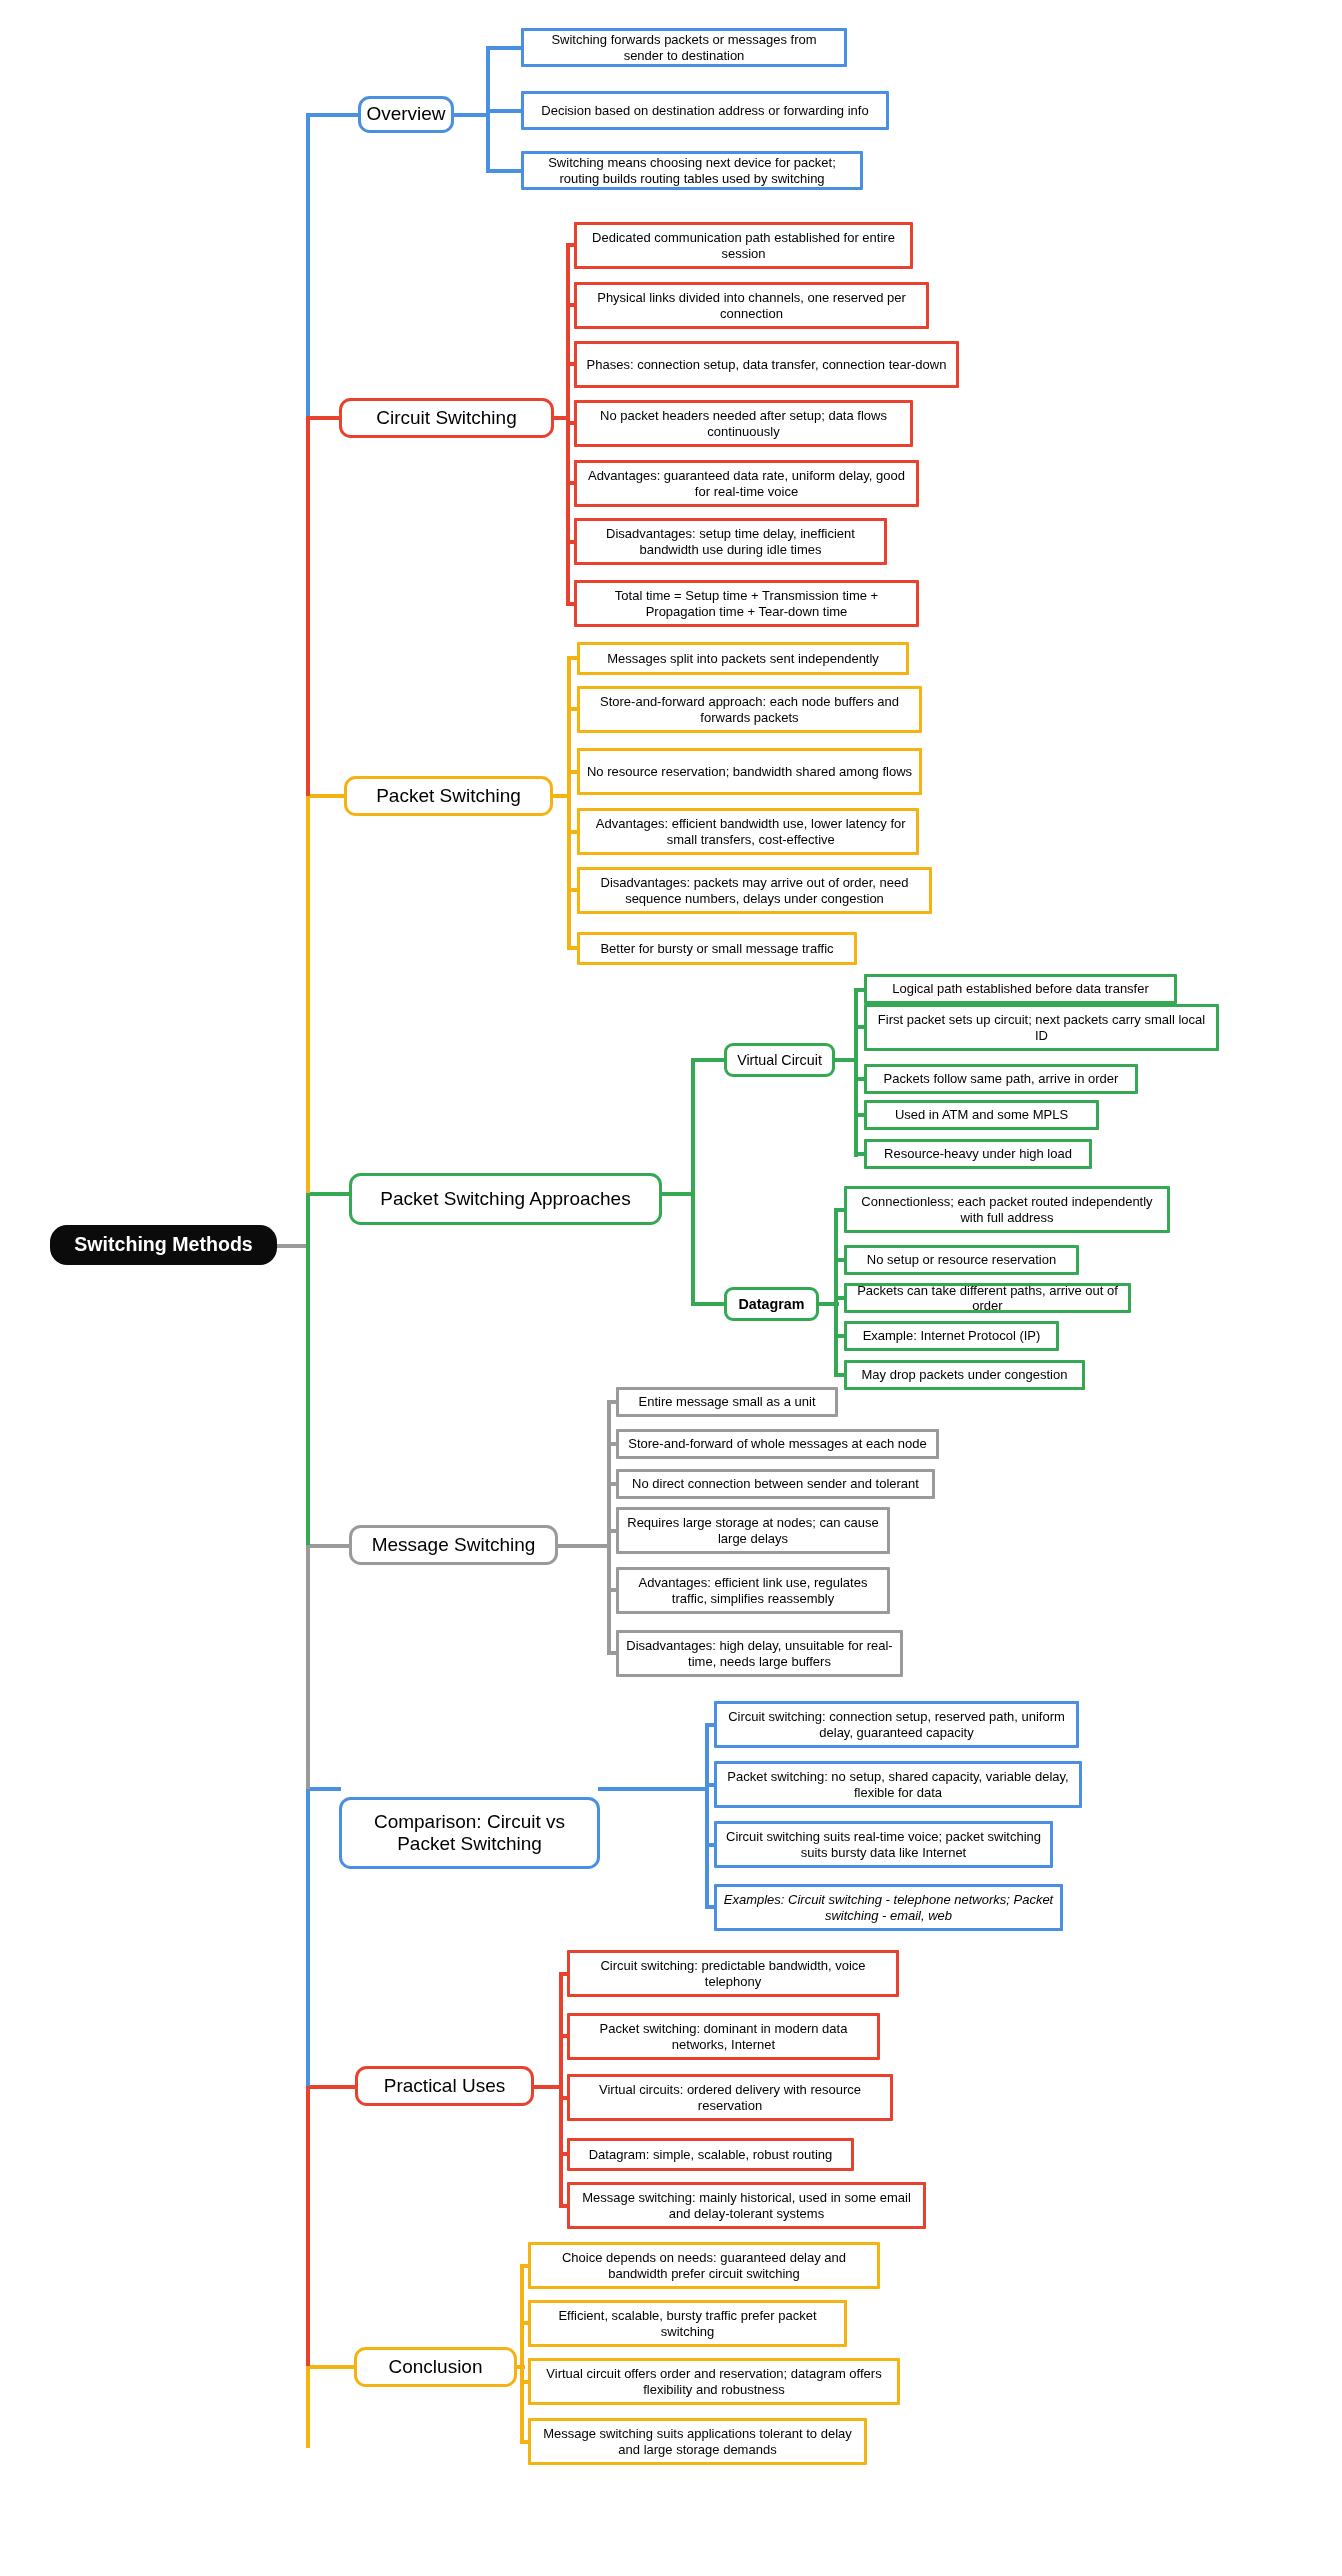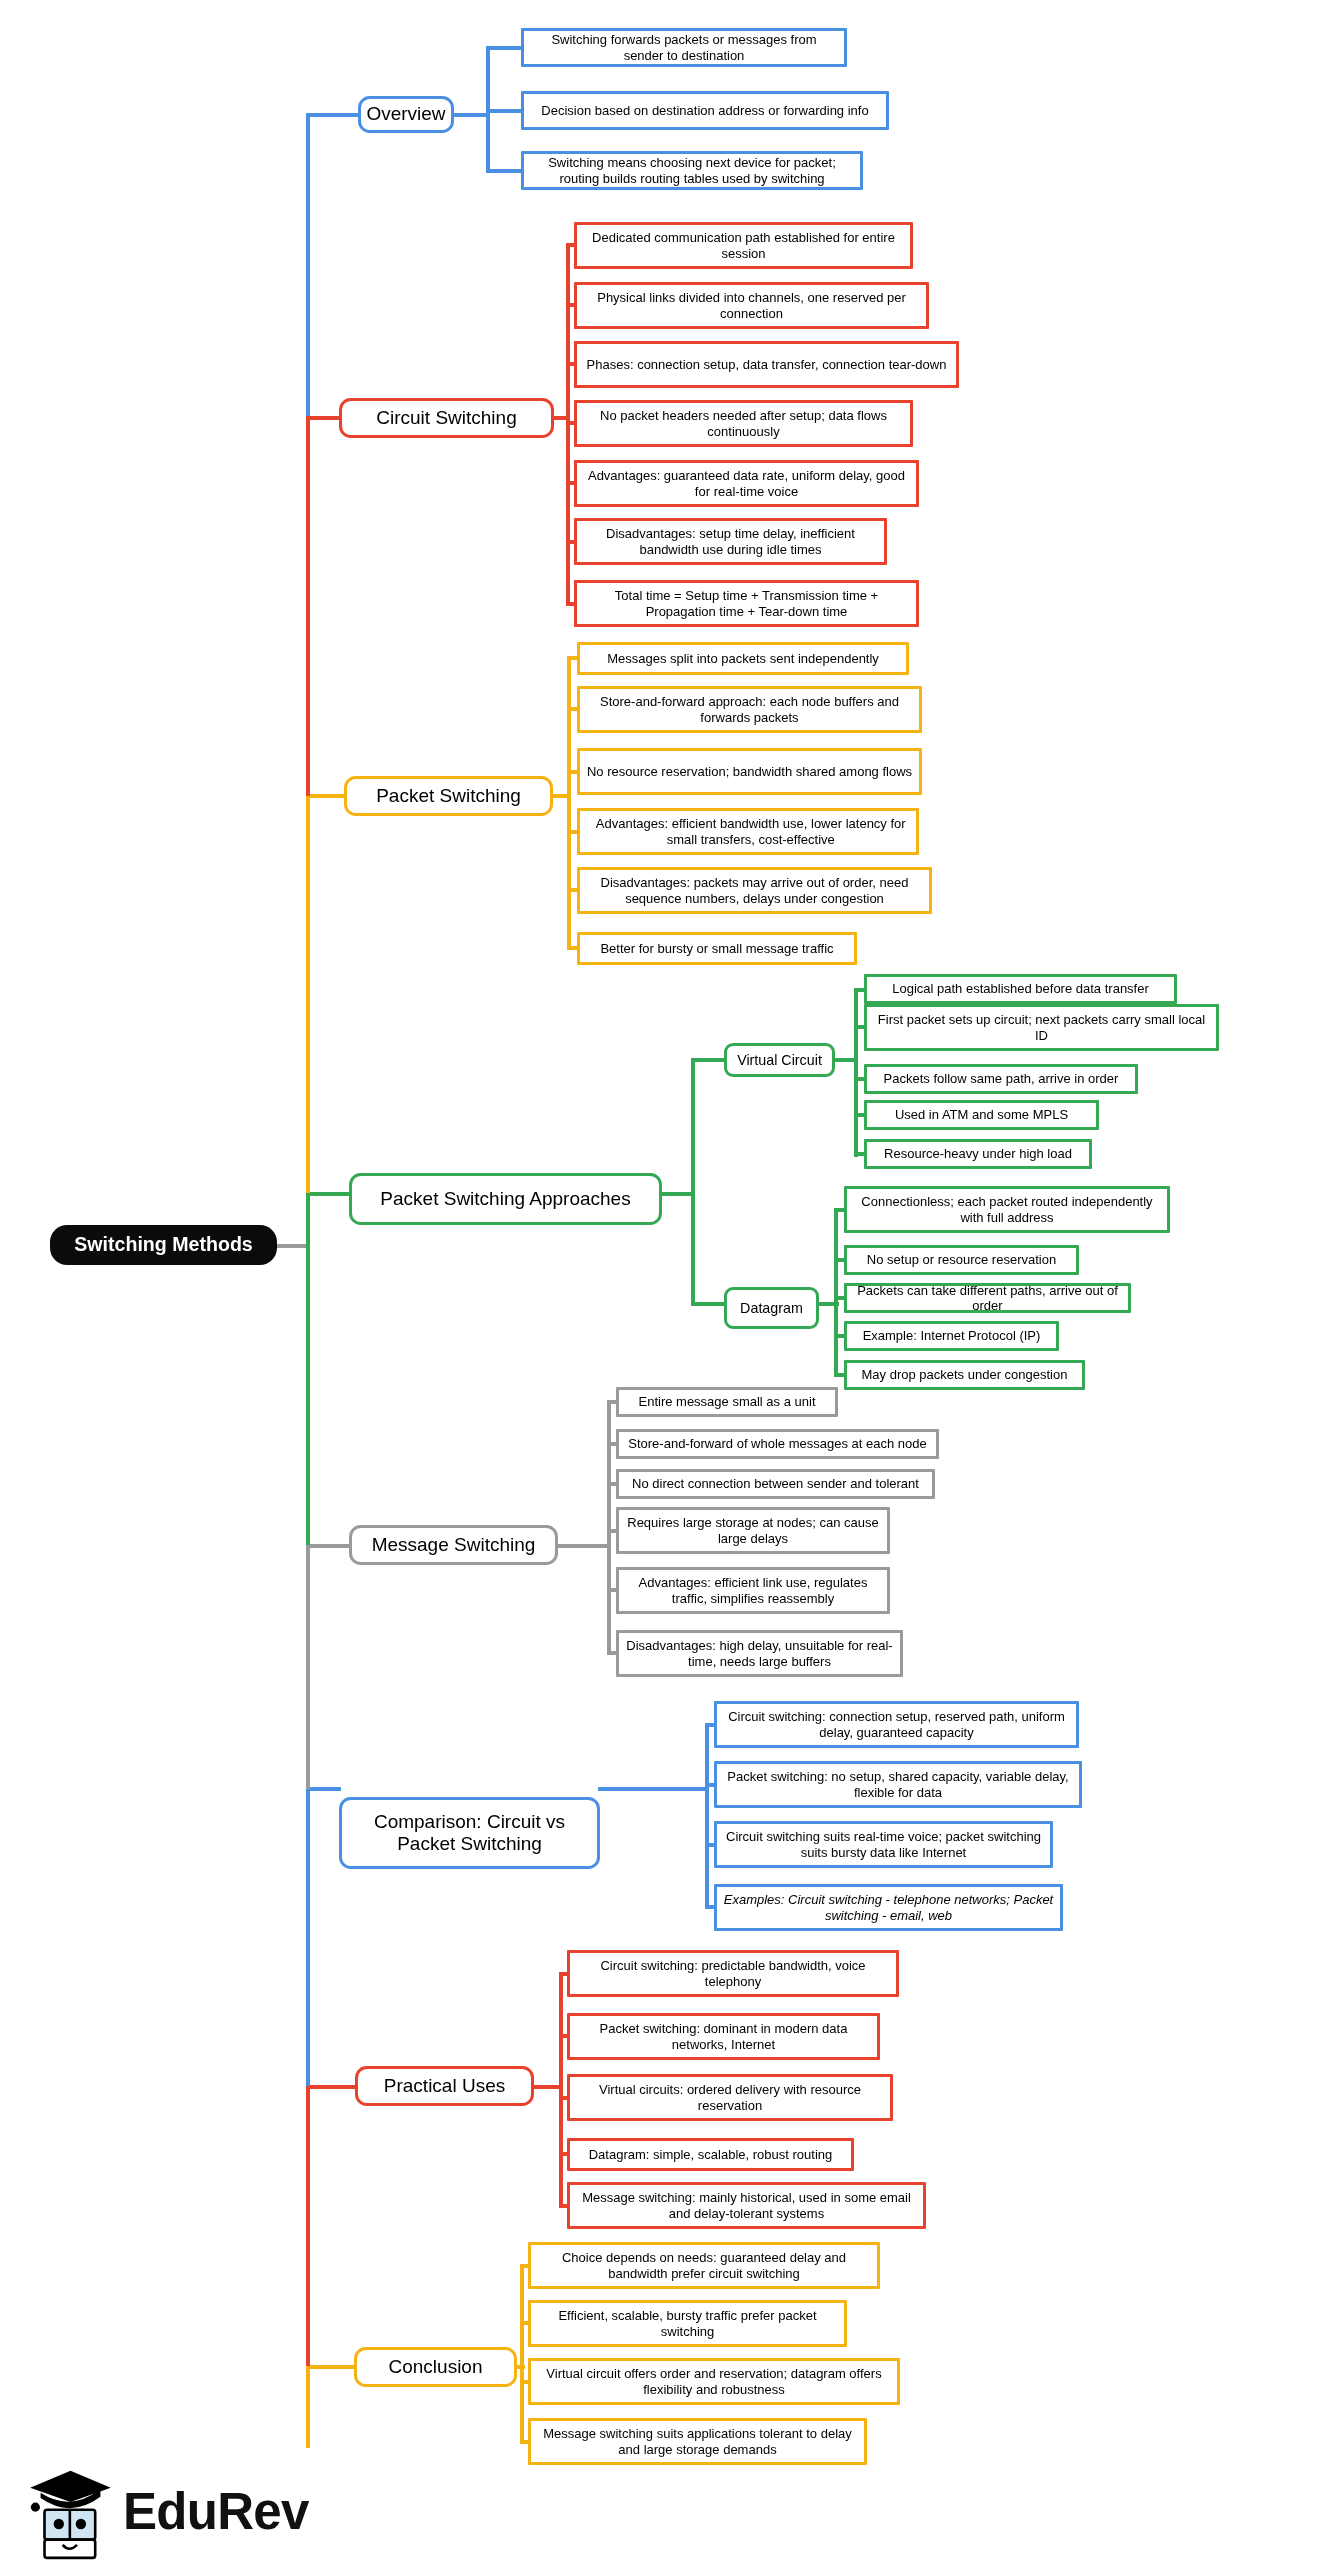--- a/index.html
+++ b/index.html
@@ -195,21 +195,21 @@
       </div>
       <div class="node leaf" style="left: 864px; top: 1064px; width: 274px; height: 30px; border-color: rgb(52, 168, 83); font-size: 13px;">
         <span>Packets follow same path, arrive in order</span>
       </div>
       <div class="node leaf" style="left: 864px; top: 1100px; width: 235px; height: 30px; border-color: rgb(52, 168, 83); font-size: 13px;">
         <span>Used in ATM and some MPLS</span>
       </div>
       <div class="node leaf" style="left: 864px; top: 1139px; width: 228px; height: 30px; border-color: rgb(52, 168, 83); font-size: 13px;">
         <span>Resource-heavy under high load</span>
       </div>
-      <div class="node sub" style="left: 724px; top: 1287px; width: 95px; height: 42px; border-color: rgb(52, 168, 83); font-size: 14.3px;">
+      <div class="node sub" style="left: 724px; top: 1287px; width: 95px; height: 34px; border-color: rgb(52, 168, 83); font-size: 14.3px; font-weight: bold;">
         <span>Datagram</span>
       </div>
       <div class="node leaf" style="left: 844px; top: 1186px; width: 326px; height: 47px; border-color: rgb(52, 168, 83); font-size: 13px;">
         <span>Connectionless; each packet routed independently with full address</span>
       </div>
       <div class="node leaf" style="left: 844px; top: 1245px; width: 235px; height: 30px; border-color: rgb(52, 168, 83); font-size: 13px;">
         <span>No setup or resource reservation</span>
       </div>
       <div class="node leaf" style="left: 844px; top: 1283px; width: 287px; height: 30px; border-color: rgb(52, 168, 83); font-size: 13px;">
         <span>Packets can take different paths, arrive out of order</span>
@@ -284,28 +284,14 @@
         <span>Efficient, scalable, bursty traffic prefer packet switching</span>
       </div>
       <div class="node leaf" style="left: 528px; top: 2358px; width: 372px; height: 47px; border-color: rgb(245, 179, 18); font-size: 13px;">
         <span>Virtual circuit offers order and reservation; datagram offers flexibility and robustness</span>
       </div>
       <div class="node leaf" style="left: 528px; top: 2418px; width: 339px; height: 47px; border-color: rgb(245, 179, 18); font-size: 13px;">
         <span>Message switching suits applications tolerant to delay and large storage demands</span>
       </div>
     </div>
 
-  <div id="logo">
-    <svg width="91" height="98" viewBox="0 0 140 150">
-      <polygon points="8,36 70,10 132,36 70,58" fill="#000"></polygon>
-      <path d="M24,44 q46,30 92,-6 l0,12 q-46,34 -92,2 z" fill="#000"></path>
-      <circle cx="16" cy="66" r="7" fill="#000"></circle>
-      <rect x="30" y="70" width="78" height="46" rx="4" fill="#cfe6f2" stroke="#000" stroke-width="4"></rect>
-      <line x1="69" y1="70" x2="69" y2="116" stroke="#000" stroke-width="4"></line>
-      <circle cx="52" cy="92" r="8" fill="#000"></circle>
-      <circle cx="86" cy="92" r="8" fill="#000"></circle>
-      <rect x="30" y="116" width="78" height="28" rx="4" fill="#fff" stroke="#000" stroke-width="4"></rect>
-      <path d="M58,124 q10,12 22,0" stroke="#000" stroke-width="4" fill="none"></path>
-    </svg>
-    <span class="word">EduRev</span>
-  </div>
 </div>
 
 
 </body></html>

